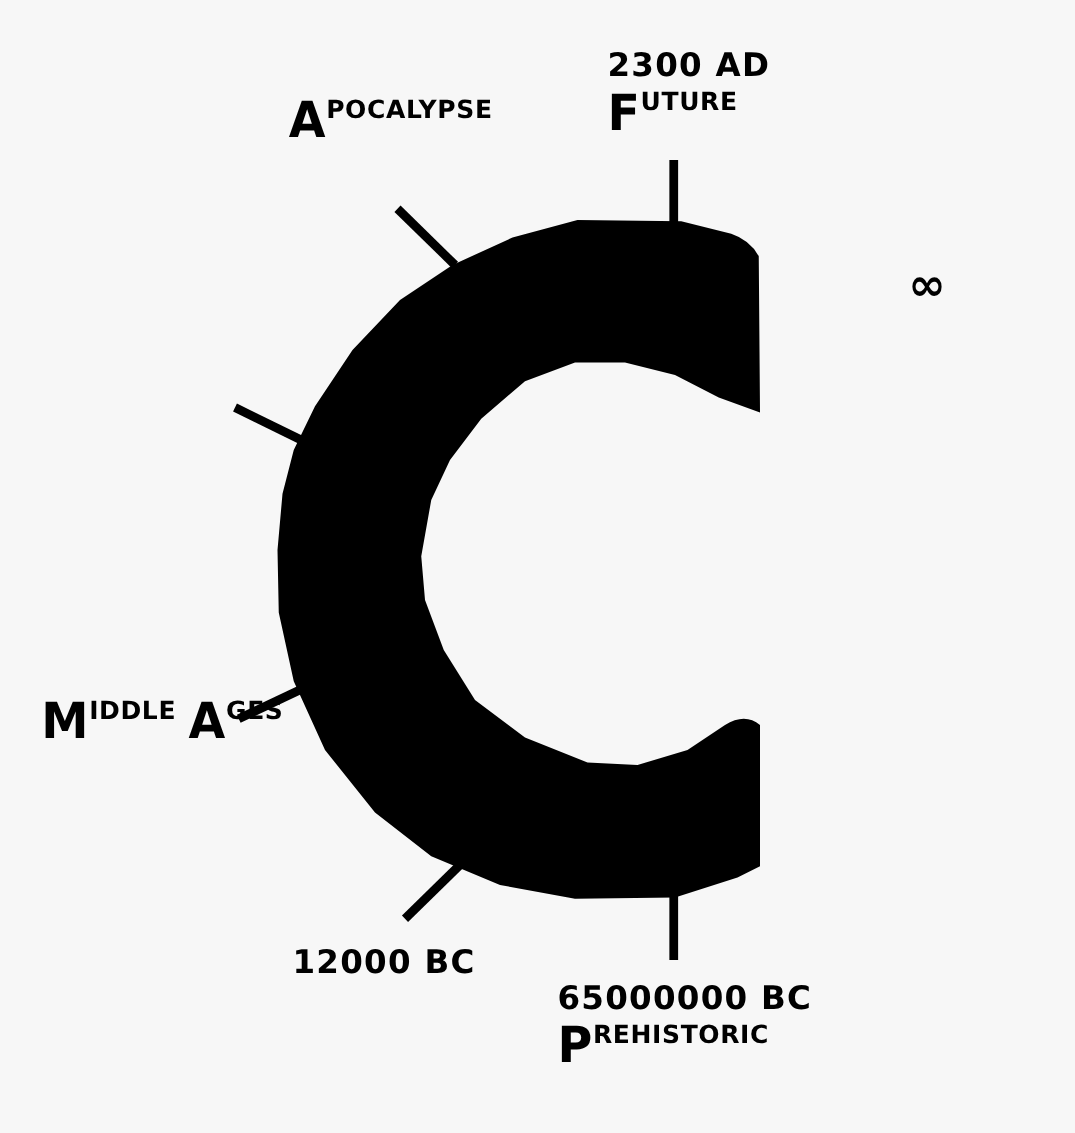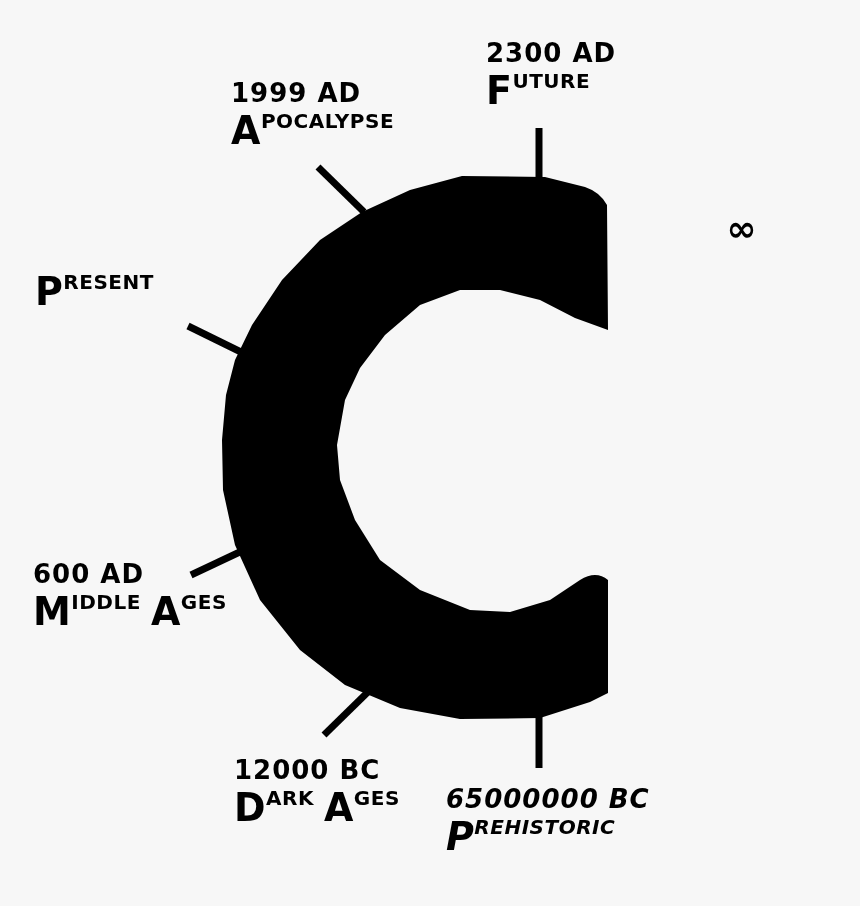--- a/index.html
+++ b/index.html
@@ -105,47 +105,39 @@
 </svg>
 
 <div class="label" style="left:486px; top:36px;">
   <span class="year">2300 AD</span>
   <span class="era">
     <span class="word"><span class="cap">F</span><span class="rest">uture</span></span>
   </span>
 </div>
 
 <div class="label" style="left:231px; top:76px;">
-  <span class="year">1999 AD</span>
   <span class="era">
     <span class="word"><span class="cap">A</span><span class="rest">pocalypse</span></span>
   </span>
 </div>
 
 <div class="label" style="left:35px; top:271px;">
-  <span class="era">
-    <span class="word"><span class="cap">P</span><span class="rest">resent</span></span>
-  </span>
 </div>
 
 <div class="label" style="left:33px; top:557px;">
-  <span class="year">600 AD</span>
   <span class="era">
     <span class="word"><span class="cap">M</span><span class="rest">iddle</span></span><span class="word"><span class="cap">A</span><span class="rest">ges</span></span>
   </span>
 </div>
 
 <div class="label" style="left:234px; top:753px;">
   <span class="year">12000 BC</span>
-  <span class="era">
-    <span class="word"><span class="cap">D</span><span class="rest">ark</span></span><span class="word"><span class="cap">A</span><span class="rest">ges</span></span>
-  </span>
 </div>
 
-<div class="label" style="left:446px; top:782px;font-style:italic;">
+<div class="label" style="left:446px; top:782px;">
   <span class="year">65000000 BC</span>
   <span class="era">
     <span class="word"><span class="cap">P</span><span class="rest">rehistoric</span></span>
   </span>
 </div>
 
 <div class="label" style="left:654px; top:212px; width:175px;">
   <span class="infinity">∞</span>
 </div>
 

